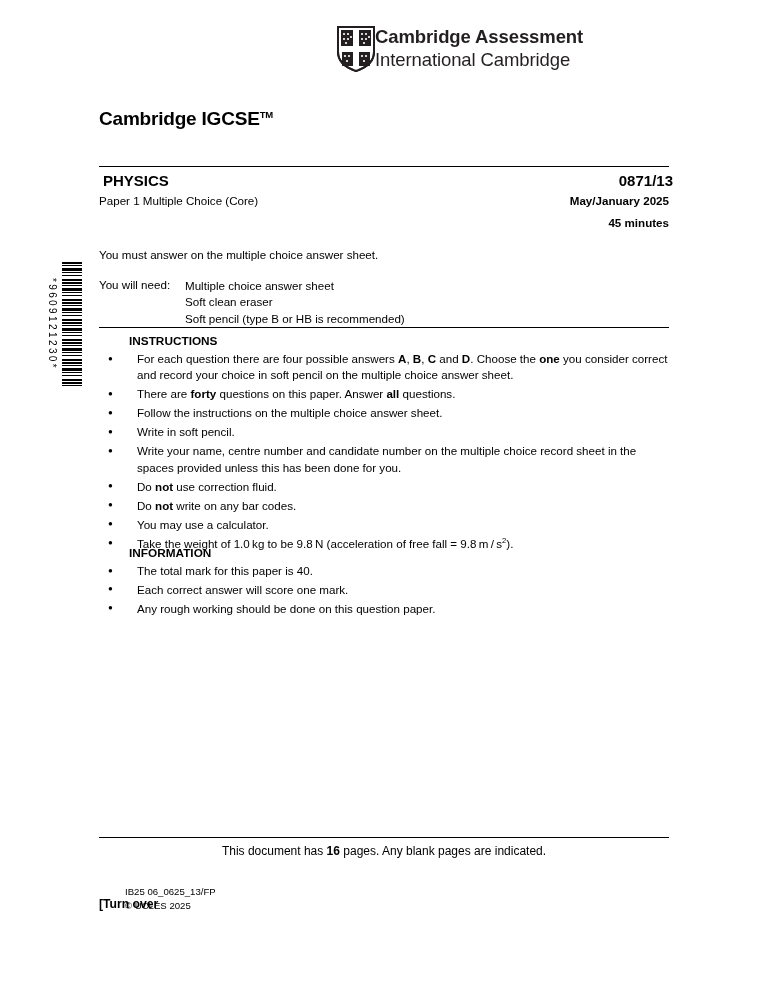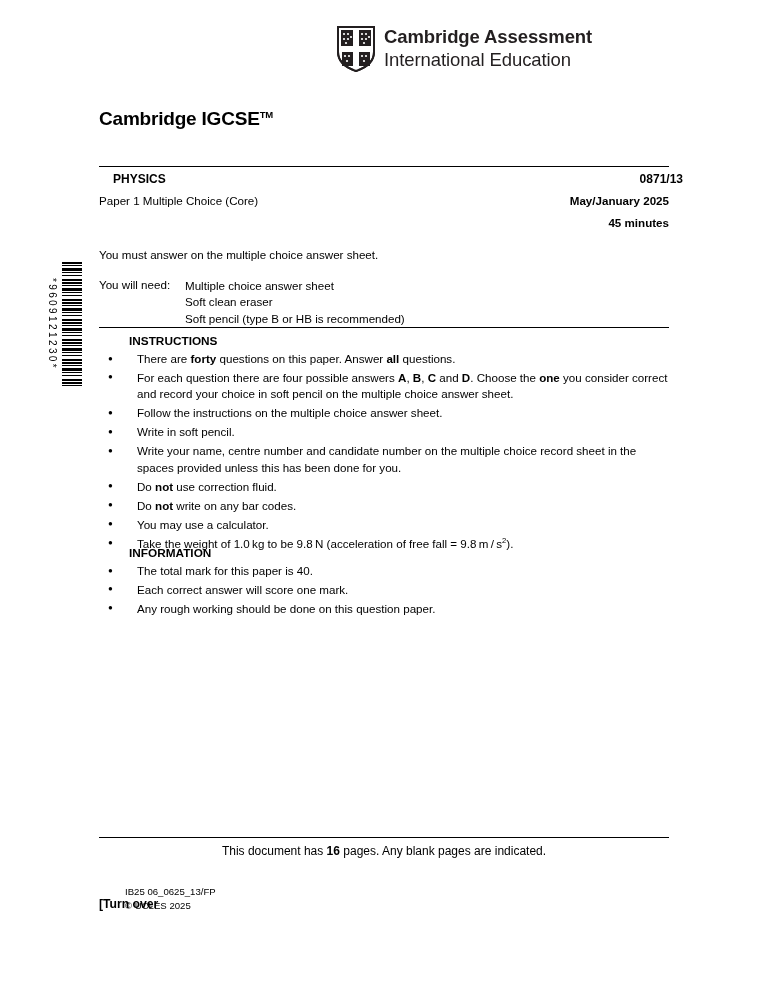--- a/index.html
+++ b/index.html
@@ -19,21 +19,21 @@
     overflow: hidden;
   }
 
   
   .logo {
     position: absolute;
     left: 337px;
     top: 26px;
     display: flex;
     align-items: center;
-    gap: 9px;
+    gap: 0;
   }
   .crest { width: 38px; height: 46px; display: block; }
   .logo-text {
     font-size: 18.5px;
     line-height: 1.22;
     color: #231f20;
     letter-spacing: -0.1px;
     white-space: nowrap;
   }
   .logo-line1 { font-weight: bold; }
@@ -109,26 +109,26 @@
     left: 0;
     width: 570px;
     border-top: 1.3px solid #000;
   }
   .rule-1 { top: 166px; }
   .rule-2 { top: 327px; }
   .rule-3 { top: 837px; }
 
   .subject-row {
     position: absolute;
-    left: 14px;
+    left: 4px;
     top: 172px;
     width: 570px;
     display: flex;
     justify-content: space-between;
-    font-size: 12px;
+    font-size: 15px;
     font-weight: bold;
   }
   .paper-row {
     position: absolute;
     left: 0;
     top: 194px;
     width: 570px;
     display: flex;
     justify-content: space-between;
     font-size: 11.6px;
@@ -261,21 +261,21 @@
         <circle cx="25" cy="30" r="1.1"></circle>
           <circle cx="29" cy="30" r="1.1"></circle>
           <circle cx="27" cy="35" r="1.1"></circle>
       </g>
       <rect x="17" y="1" width="4" height="44" fill="#ffffff"></rect>
       <rect x="1" y="21" width="36" height="4" fill="#ffffff"></rect>
       <path d="M1 1 H37 V26 C37 36 28 42 19 45 C10 42 1 36 1 26 Z" fill="none" stroke="#231f20" stroke-width="2"></path>
     </svg>
     <div class="logo-text">
       <div class="logo-line1">Cambridge Assessment</div>
-      <div class="logo-line2">International Education</div>
+      <div class="logo-line2">International Cambridge</div>
     </div>
   </div>
 
   <div class="barcode">
     <div class="barcode-label">
       <span>*9609121230*</span>
     </div>
     <div class="barcode-bars"></div>
   </div>
 
@@ -307,22 +307,22 @@
             <div>Soft clean eraser</div>
             <div>Soft pencil (type B or HB is recommended)</div>
           </div>
       </div>
     </div>
 
     <div class="rule rule-2"></div>
 
     <div class="section-head head-instructions">INSTRUCTIONS</div>
     <div class="bullets bullets-instructions">
+        <div class="bullet">For each question there are four possible answers <b>A</b>, <b>B</b>, <b>C</b> and <b>D</b>. Choose the <b>one</b> you consider correct and record your choice in soft pencil on the multiple choice answer sheet.</div>
         <div class="bullet">There are <b>forty</b> questions on this paper. Answer <b>all</b> questions.</div>
-        <div class="bullet">For each question there are four possible answers <b>A</b>, <b>B</b>, <b>C</b> and <b>D</b>. Choose the <b>one</b> you consider correct and record your choice in soft pencil on the multiple choice answer sheet.</div>
         <div class="bullet">Follow the instructions on the multiple choice answer sheet.</div>
         <div class="bullet">Write in soft pencil.</div>
         <div class="bullet">Write your name, centre number and candidate number on the multiple choice record sheet in the spaces provided unless this has been done for you.</div>
         <div class="bullet">Do <b>not</b> use correction fluid.</div>
         <div class="bullet">Do <b>not</b> write on any bar codes.</div>
         <div class="bullet">You may use a calculator.</div>
         <div class="bullet">Take the weight of 1.0 kg to be 9.8 N (acceleration of free fall = 9.8 m / s<sup>2</sup>).</div>
       </div>
 
     <div class="section-head head-information">INFORMATION</div>

